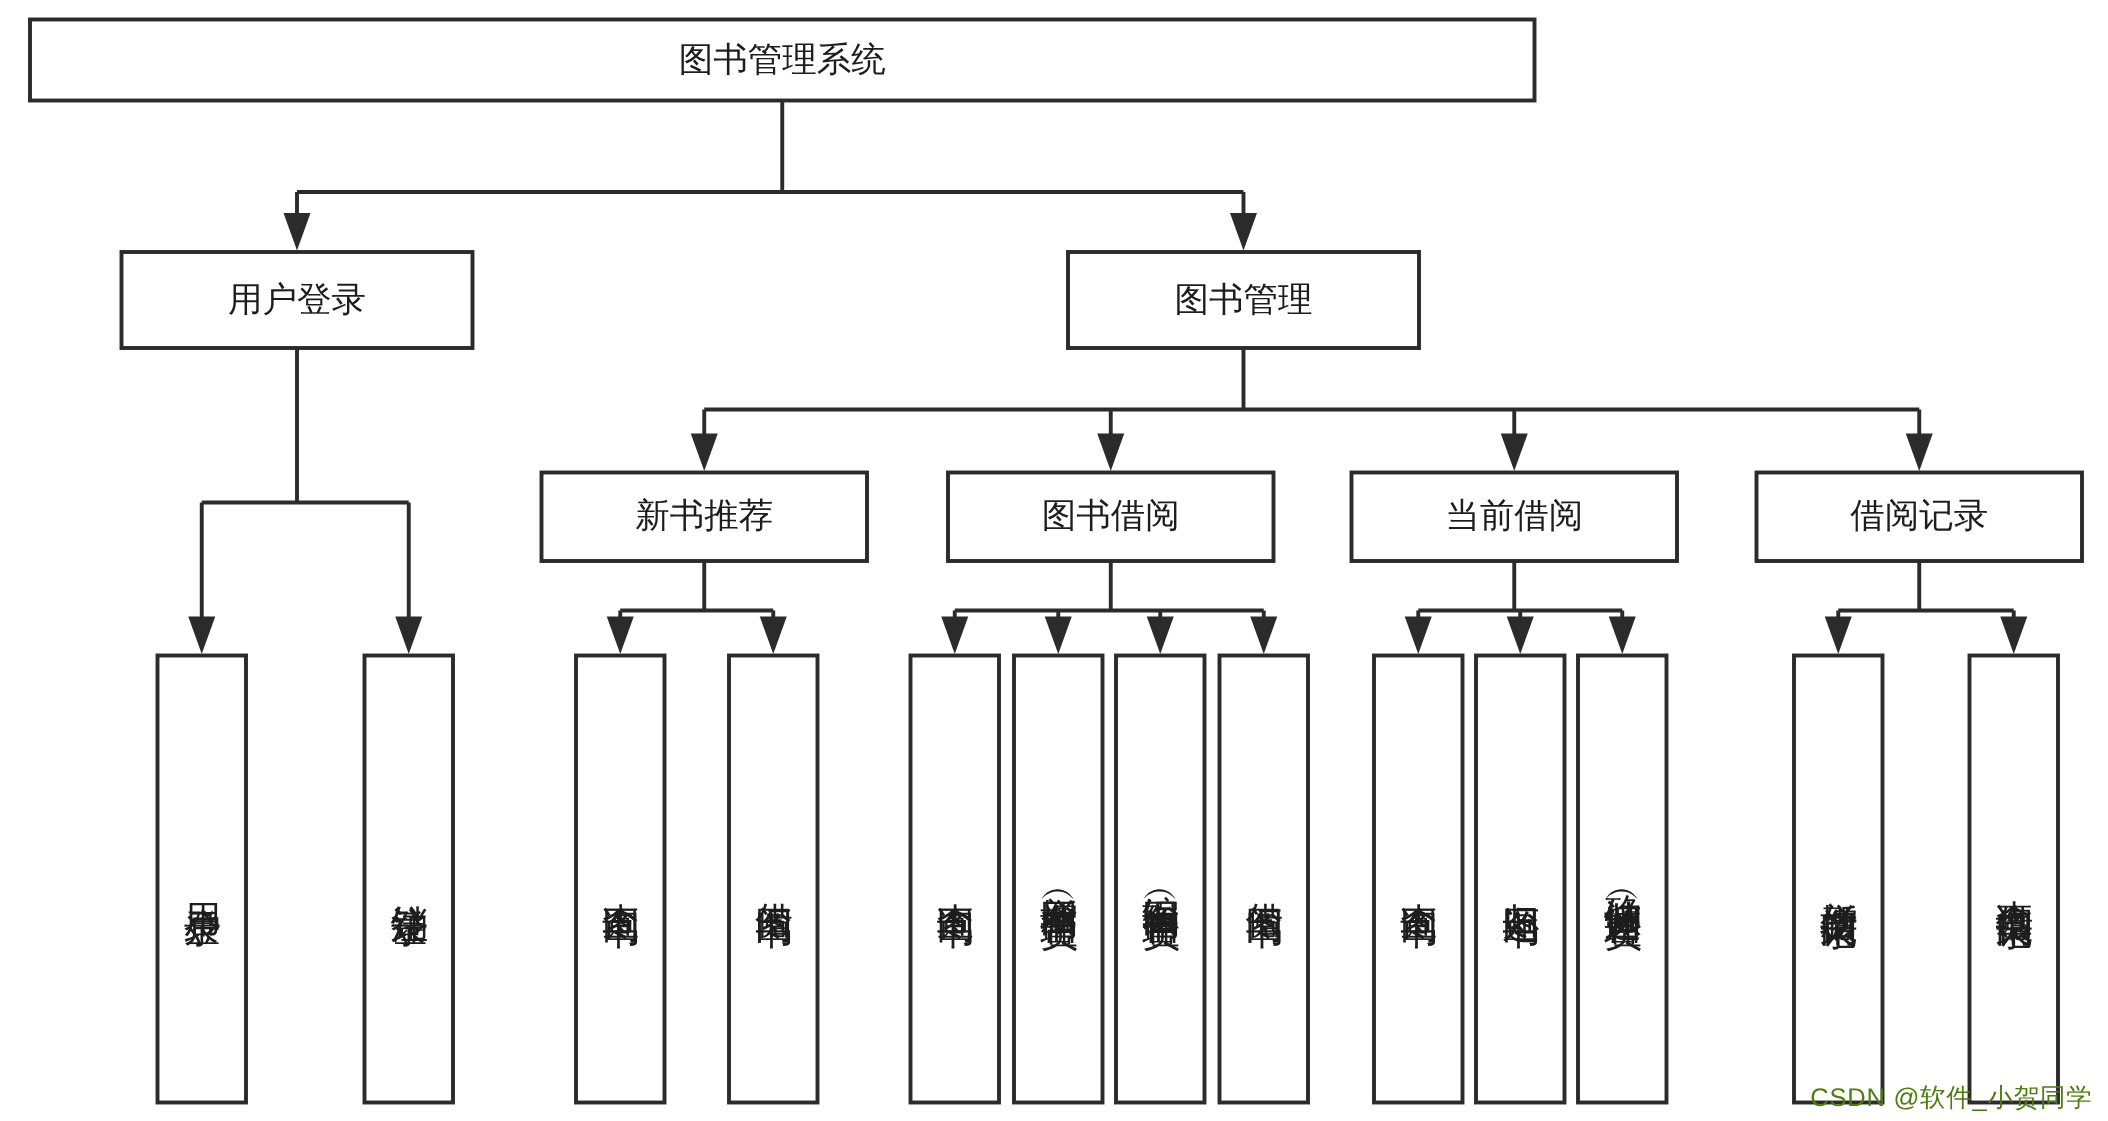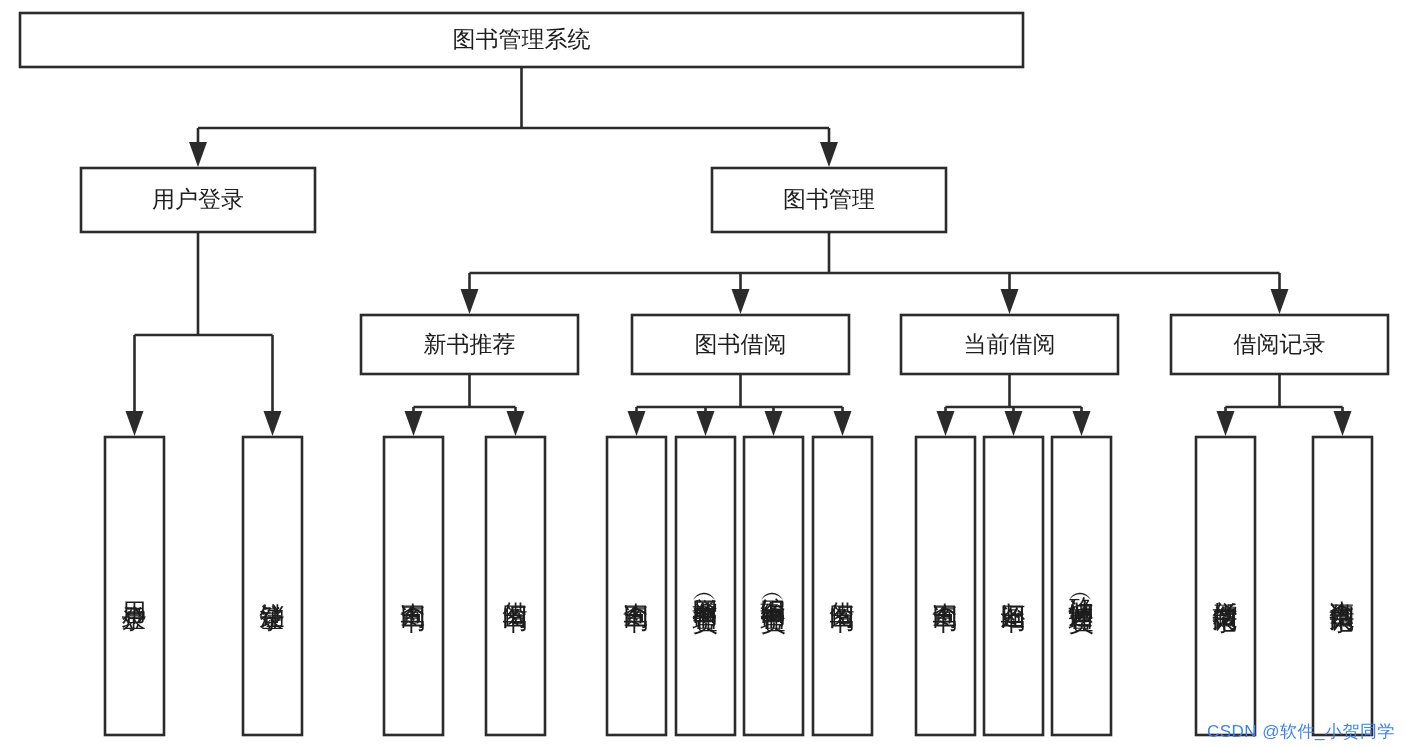--- a/index.html
+++ b/index.html
@@ -56,21 +56,21 @@
     letter-spacing: 2px;
     color: #1d1d1d;
     text-align: center;
   }
   .watermark {
     position: absolute;
     right: 10px;
     bottom: 4px;
     font-family: "Liberation Sans", "DejaVu Sans", sans-serif;
     font-size: 17px;
-    color: #3b82f6;
+    color: #4d7c0f;
     letter-spacing: 0.5px;
     user-select: none;
   }
 </style>
 </head>
 <body>
 
 <div id="diagram-root">
   <svg class="flow" viewBox="0 0 1405 747" xmlns="http://www.w3.org/2000/svg">
     <g id="edge-layer">

